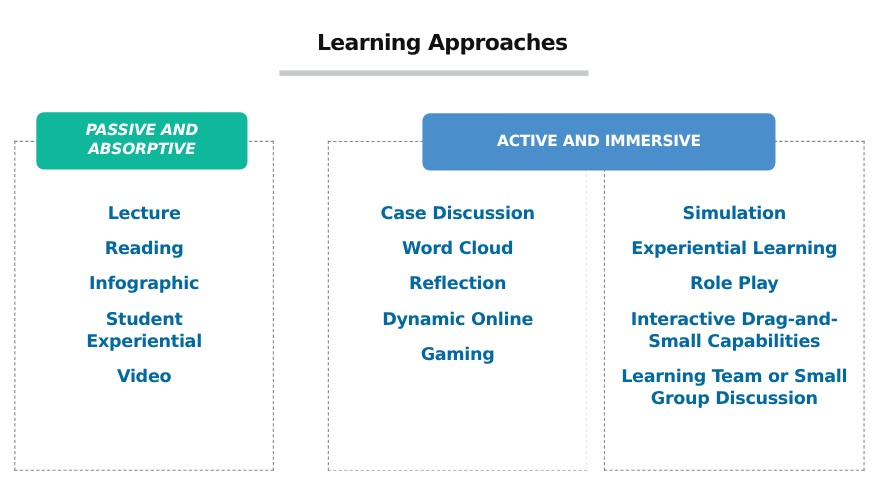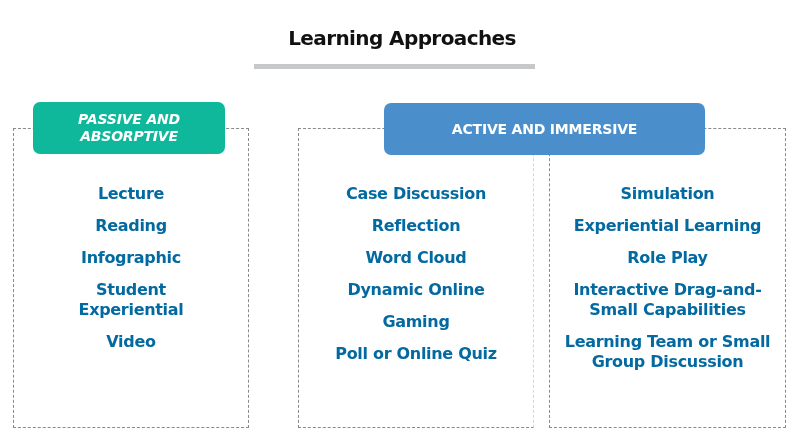--- a/index.html
+++ b/index.html
@@ -68,33 +68,30 @@
 <div class="box" style="left:549px; top:128px; width:237px; height:300px;"></div>
 <div class="badge" style="left:384px; top:103px; width:321px; height:52px; background:#4a8fcc;">
   <span>ACTIVE AND IMMERSIVE</span>
 </div>
 
 <div class="list" style="left:298px; top:184px; width:236px;">
   <div class="item">
       <div>Case Discussion</div>
     </div>
   <div class="item">
-      <div>Reflection</div>
+      <div>Word Cloud</div>
     </div>
   <div class="item">
-      <div>Word Cloud</div>
+      <div>Reflection</div>
     </div>
   <div class="item">
       <div>Dynamic Online</div>
     </div>
   <div class="item">
       <div>Gaming</div>
-    </div>
-  <div class="item">
-      <div>Poll or Online Quiz</div>
     </div>
 </div>
 
 <div class="list" style="left:549px; top:184px; width:237px;">
   <div class="item">
       <div>Simulation</div>
     </div>
   <div class="item">
       <div>Experiential Learning</div>
     </div>

